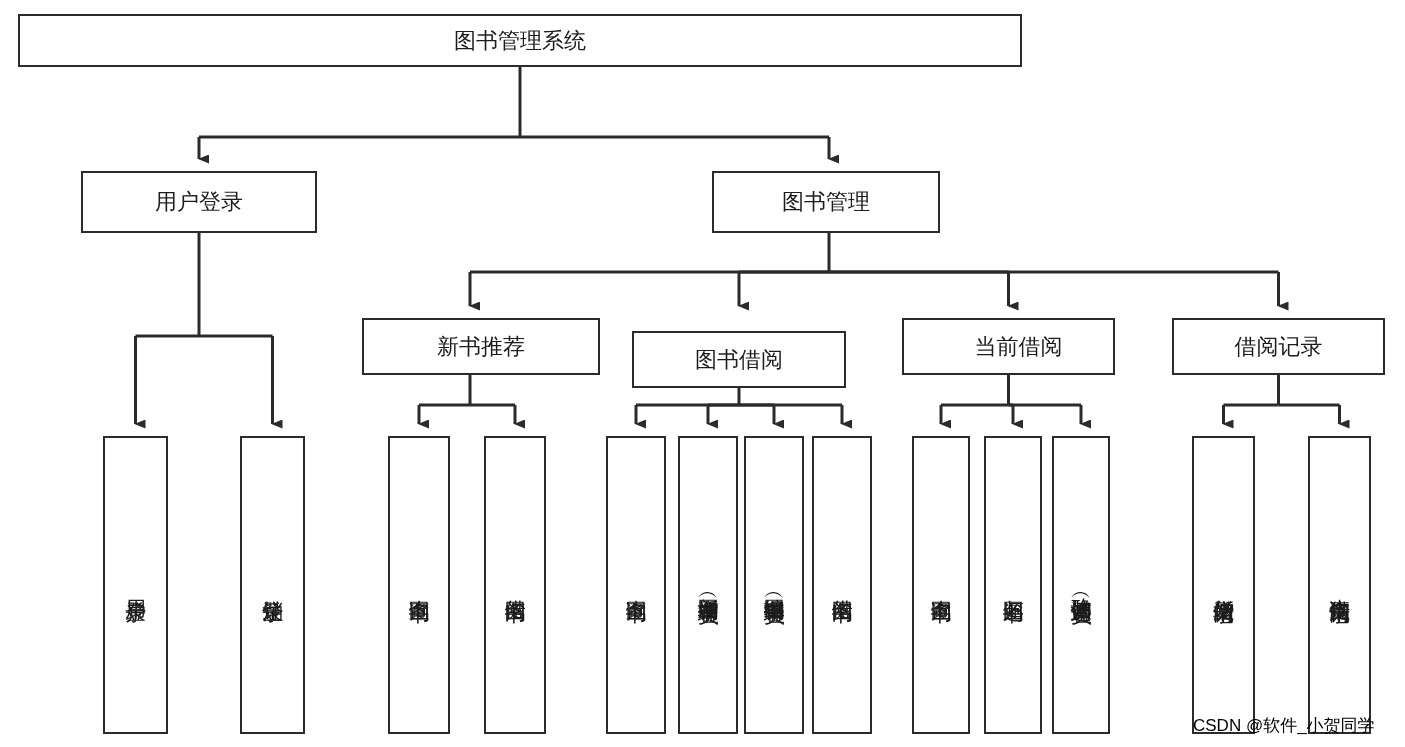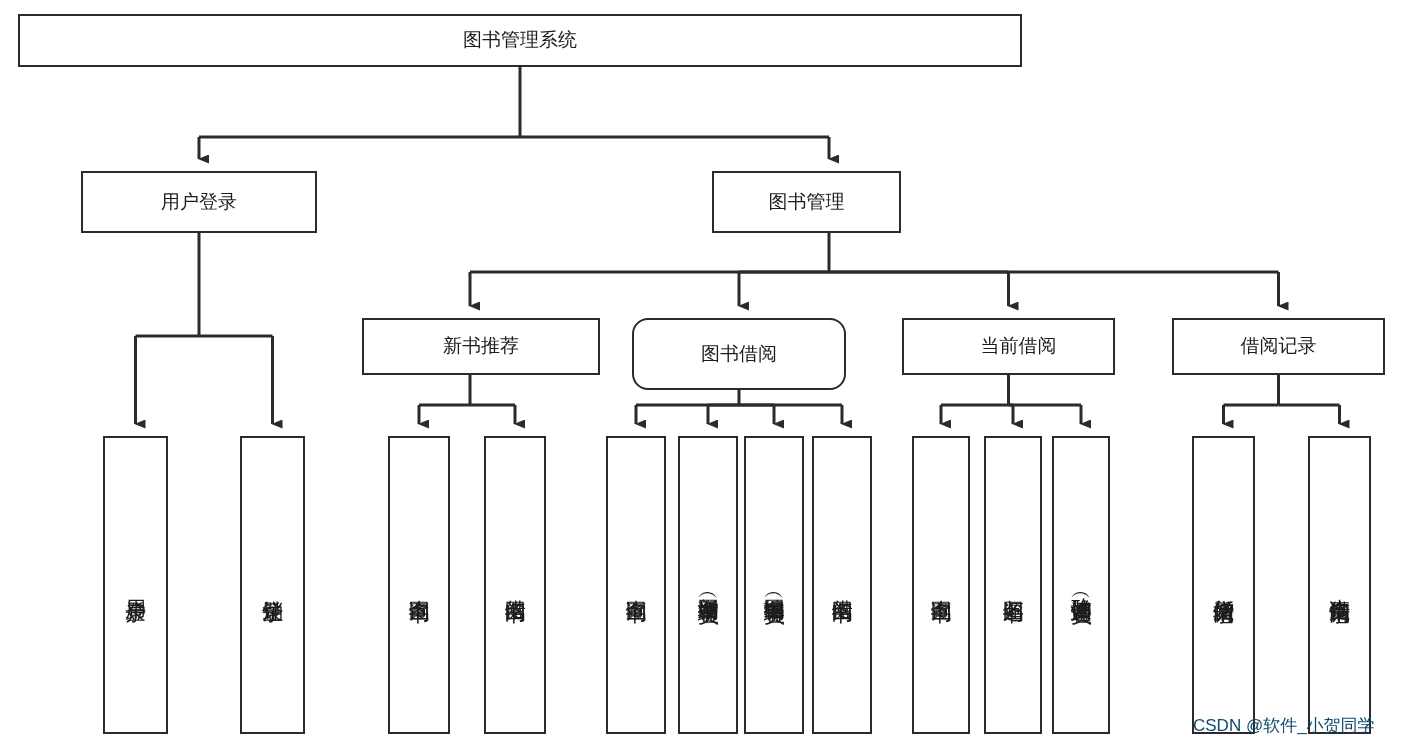--- a/index.html
+++ b/index.html
@@ -36,32 +36,32 @@
     justify-content: center;
     overflow: hidden;
   }
   .node-label {
     color: #1c1c1c;
     line-height: 1.18;
     text-align: center;
     white-space: nowrap;
   }
   .node.horizontal .node-label {
-    font-size: 19px;
+    font-size: 22px;
   }
   .node.vertical .node-label {
     writing-mode: vertical-rl;
     text-orientation: upright;
     font-size: 21px;
     letter-spacing: 1px;
     line-height: 1.25;
   }
   .watermark {
     position: absolute;
-    color: #0c4a6e;
+    color: #000000;
     font-size: 17px;
     white-space: nowrap;
     pointer-events: none;
   }
 </style>
 </head>
 <body>
 
 <div id="diagram-root">
   <svg class="edge-layer" viewBox="0 0 1405 747" preserveAspectRatio="none">
@@ -119,27 +119,27 @@
       </g>
   </svg>
 
   <div id="node-layer">
       <div class="node horizontal" id="node-root" style="left: 18px; top: 14px; width: 1004px; height: 53px;">
         <span class="node-label">图书管理系统</span>
       </div>
       <div class="node horizontal" id="node-user-login" style="left: 81px; top: 171px; width: 236px; height: 62px;">
         <span class="node-label">用户登录</span>
       </div>
-      <div class="node horizontal" id="node-book-manage" style="left: 712px; top: 171px; width: 189px; height: 62px;">
+      <div class="node horizontal" id="node-book-manage" style="left: 712px; top: 171px; width: 228px; height: 62px;">
         <span class="node-label">图书管理</span>
       </div>
       <div class="node horizontal" id="node-new-book-recommend" style="left: 362px; top: 318px; width: 238px; height: 57px;">
         <span class="node-label">新书推荐</span>
       </div>
-      <div class="node horizontal" id="node-book-borrow" style="left: 632px; top: 318px; width: 214px; height: 72px; border-radius: 16px;">
+      <div class="node horizontal" id="node-book-borrow" style="left: 632px; top: 331px; width: 214px; height: 57px;">
         <span class="node-label">图书借阅</span>
       </div>
       <div class="node horizontal" id="node-current-borrow" style="left: 902px; top: 318px; width: 213px; height: 57px; padding-left: 20px;">
         <span class="node-label">当前借阅</span>
       </div>
       <div class="node horizontal" id="node-borrow-record" style="left: 1172px; top: 318px; width: 213px; height: 57px;">
         <span class="node-label">借阅记录</span>
       </div>
       <div class="node vertical" id="node-leaf-user-login" style="left: 103px; top: 436px; width: 65px; height: 298px;">
         <span class="node-label">用户登录</span>

